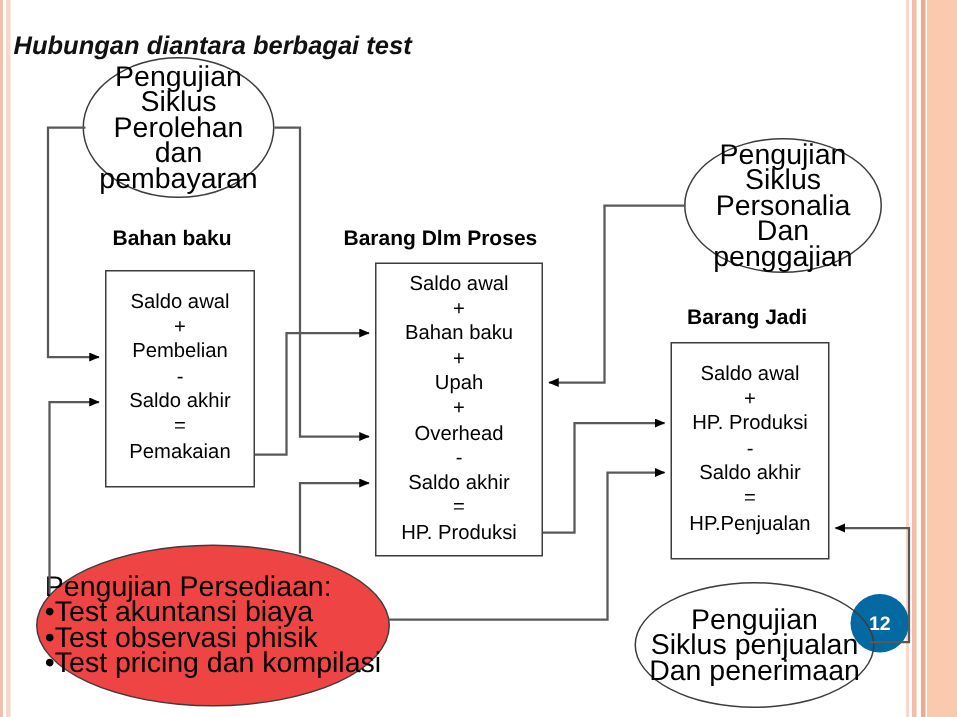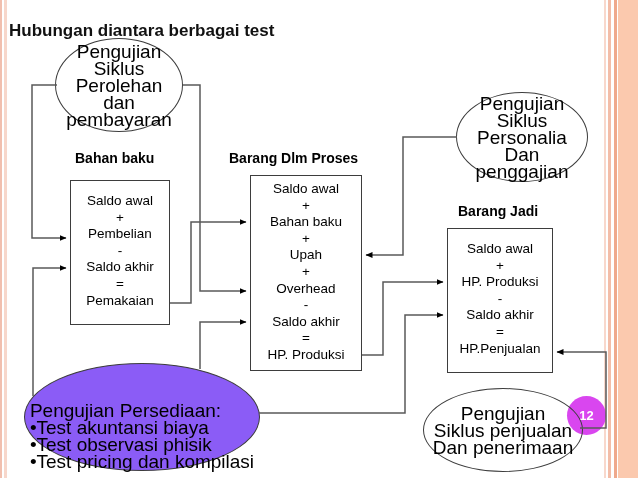--- a/index.html
+++ b/index.html
@@ -11,38 +11,38 @@
   .stripe { position:absolute; top:0; height:478px; }
   .s-l1 { left:0;   width:2px;  background:#f1bfae; }
   .s-l2 { left:4px; width:3px;  background:#f7d7cb; }
   .s-r1 { left:604px; width:2px;  background:#f8d8cc; }
   .s-r2 { left:608px; width:3px;  background:#f3bda8; }
   .s-r3 { left:614px; width:3px;  background:#efa98c; }
   .s-r4 { left:618px; width:20px; background:#fbc9ae; }
 
   .title {
     position:absolute; left:9px; top:21px; font-size:17px; font-weight:bold;
-    color:#111; white-space:nowrap;
+    color:#111; white-space:nowrap;font-style:italic;
   }
 
   .badge {
     position:absolute; left:567px; top:396px; width:39px; height:39px;
-    border-radius:50%; background:#d946ef; color:#ffffff;
+    border-radius:50%; background:#0369a1; color:#ffffff;
     font-size:13px; font-weight:bold;
     display:flex; align-items:center; justify-content:center;
   }
 
   .el {
     position:absolute; border:1.5px solid #3d3d3d; border-radius:50%;
     background:transparent; display:flex; align-items:center; justify-content:center;
     font-size:19px; line-height:17px; text-align:center; white-space:pre-line;
   }
   #el1 { left:55px;  top:38px;  width:128px; height:94px;  background:#fff; }
   #el2 { left:456px; top:92px;  width:132px; height:90px;  background:#fff; }
-  #el3 { left:24px;  top:363px; width:236px; height:108px; background:#8b5cf6;align-items:flex-end; }
+  #el3 { left:24px;  top:363px; width:236px; height:108px; background:#ef4444; }
   #el3 .el-text { text-align:left; }
   #el4 { left:423px; top:388px; width:160px; height:84px; }
 
   .bx {
     position:absolute; border:1.5px solid #3d3d3d; background:#ffffff;
     font-size:13.5px; line-height:16.6px; text-align:center; white-space:pre-line;
   }
   #b1 { left:70px;  top:180px; width:100px; height:145px; padding-top:12px; }
   #b2 { left:250px; top:175px; width:112px; height:196px; padding-top:5px;  }
   #b3 { left:447px; top:228px; width:106px; height:145px; padding-top:12px; }

